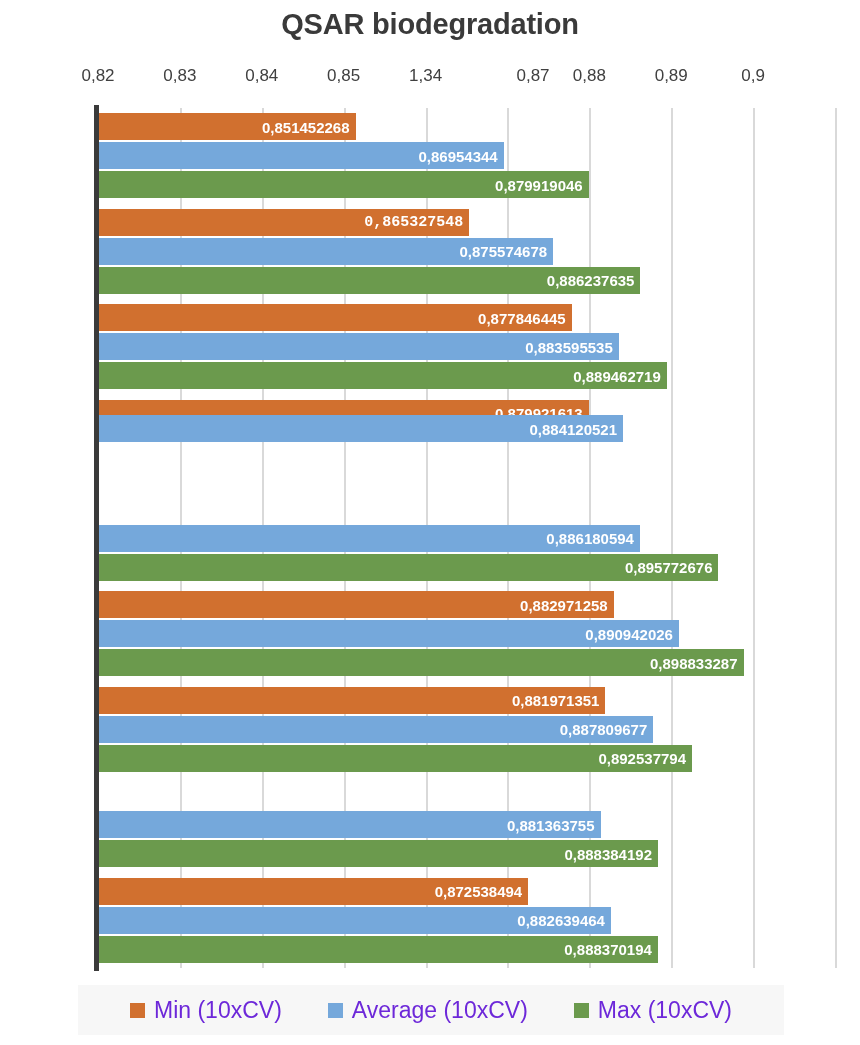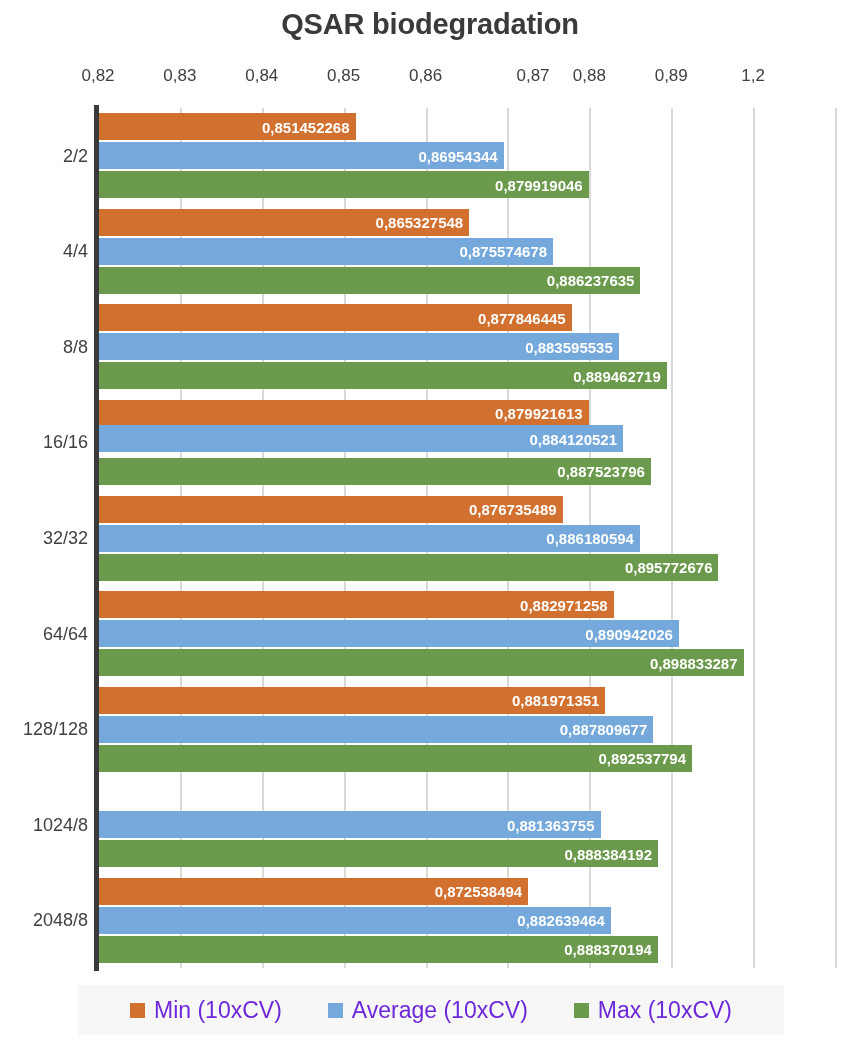--- a/index.html
+++ b/index.html
@@ -145,88 +145,71 @@
 
 <div id="chart-root">
 
   <div id="chart-title">QSAR biodegradation</div>
 
   <div id="xaxis-labels">
       <div class="xtick-label" style="left: 98px;">0,82</div>
       <div class="xtick-label" style="left: 179.889px;">0,83</div>
       <div class="xtick-label" style="left: 261.778px;">0,84</div>
       <div class="xtick-label" style="left: 343.667px;">0,85</div>
-      <div class="xtick-label" style="left: 425.556px;">0,86</div>
+      <div class="xtick-label" style="left: 425.556px;">1,34</div>
       <div class="xtick-label" style="left: 533px;">0,87</div>
       <div class="xtick-label" style="left: 589.333px;">0,88</div>
       <div class="xtick-label" style="left: 671.222px;">0,89</div>
-      <div class="xtick-label" style="left: 753.111px;">1,2</div>
+      <div class="xtick-label" style="left: 753.111px;">0,9</div>
       <div class="xtick-label" style="left: 880px;">0,91</div>
     </div>
 
-  <div id="ylabels">
-      <div class="ycat-label" style="top: 47.7778px;">2/2</div>
-      <div class="ycat-label" style="top: 143.333px;">4/4</div>
-      <div class="ycat-label" style="top: 238.889px;">8/8</div>
-      <div class="ycat-label" style="top: 334.444px;">16/16</div>
-      <div class="ycat-label" style="top: 430px;">32/32</div>
-      <div class="ycat-label" style="top: 525.556px;">64/64</div>
-      <div class="ycat-label" style="top: 621.111px;">128/128</div>
-      <div class="ycat-label" style="top: 716.667px;">1024/8</div>
-      <div class="ycat-label" style="top: 812.222px;">2048/8</div>
-    </div>
 
   <div id="plot-area">
       <div class="gridline" style="left: 81.8889px;"></div>
       <div class="gridline" style="left: 163.778px;"></div>
       <div class="gridline" style="left: 245.667px;"></div>
       <div class="gridline" style="left: 327.556px;"></div>
       <div class="gridline" style="left: 409.444px;"></div>
       <div class="gridline" style="left: 491.333px;"></div>
       <div class="gridline" style="left: 573.222px;"></div>
       <div class="gridline" style="left: 655.111px;"></div>
       <div class="gridline" style="left: 737px;"></div>
       <div class="bar" style="top: 5.27778px; width: 257.559px; background: rgb(209, 112, 47);">
         <span class="bar-label">0,851452268</span>
       </div>
       <div class="bar" style="top: 34.2778px; width: 405.706px; background: rgb(117, 168, 219);">
         <span class="bar-label">0,86954344</span>
       </div>
       <div class="bar" style="top: 63.2778px; width: 490.67px; background: rgb(107, 154, 77);">
         <span class="bar-label">0,879919046</span>
       </div>
-      <div class="bar" style="top: 100.833px; width: 371.182px; background: rgb(209, 112, 47);">
+      <div class="bar" style="top: 100.833px; width: 371.182px; background: rgb(209, 112, 47); font-family: Liberation Mono, monospace;">
         <span class="bar-label">0,865327548</span>
       </div>
       <div class="bar" style="top: 129.833px; width: 455.095px; background: rgb(117, 168, 219);">
         <span class="bar-label">0,875574678</span>
       </div>
       <div class="bar" style="top: 158.833px; width: 542.413px; background: rgb(107, 154, 77);">
         <span class="bar-label">0,886237635</span>
       </div>
       <div class="bar" style="top: 196.389px; width: 473.698px; background: rgb(209, 112, 47);">
         <span class="bar-label">0,877846445</span>
       </div>
       <div class="bar" style="top: 225.389px; width: 520.777px; background: rgb(117, 168, 219);">
         <span class="bar-label">0,883595535</span>
       </div>
       <div class="bar" style="top: 254.389px; width: 568.822px; background: rgb(107, 154, 77);">
         <span class="bar-label">0,889462719</span>
       </div>
       <div class="bar" style="top: 291.944px; width: 490.691px; background: rgb(209, 112, 47);">
         <span class="bar-label">0,879921613</span>
       </div>
-      <div class="bar" style="top: 317px; width: 525.076px; background: rgb(117, 168, 219);">
+      <div class="bar" style="top: 307px; width: 525.076px; background: rgb(117, 168, 219);">
         <span class="bar-label">0,884120521</span>
-      </div>
-      <div class="bar" style="top: 349.944px; width: 552.945px; background: rgb(107, 154, 77);">
-        <span class="bar-label">0,887523796</span>
-      </div>
-      <div class="bar" style="top: 387.5px; width: 464.601px; background: rgb(209, 112, 47);">
-        <span class="bar-label">0,876735489</span>
       </div>
       <div class="bar" style="top: 416.5px; width: 541.946px; background: rgb(117, 168, 219);">
         <span class="bar-label">0,886180594</span>
       </div>
       <div class="bar" style="top: 445.5px; width: 620.494px; background: rgb(107, 154, 77); text-align: center;">
         <span class="bar-label">0,895772676</span>
       </div>
       <div class="bar" style="top: 483.056px; width: 515.665px; background: rgb(209, 112, 47);">
         <span class="bar-label">0,882971258</span>
       </div>

